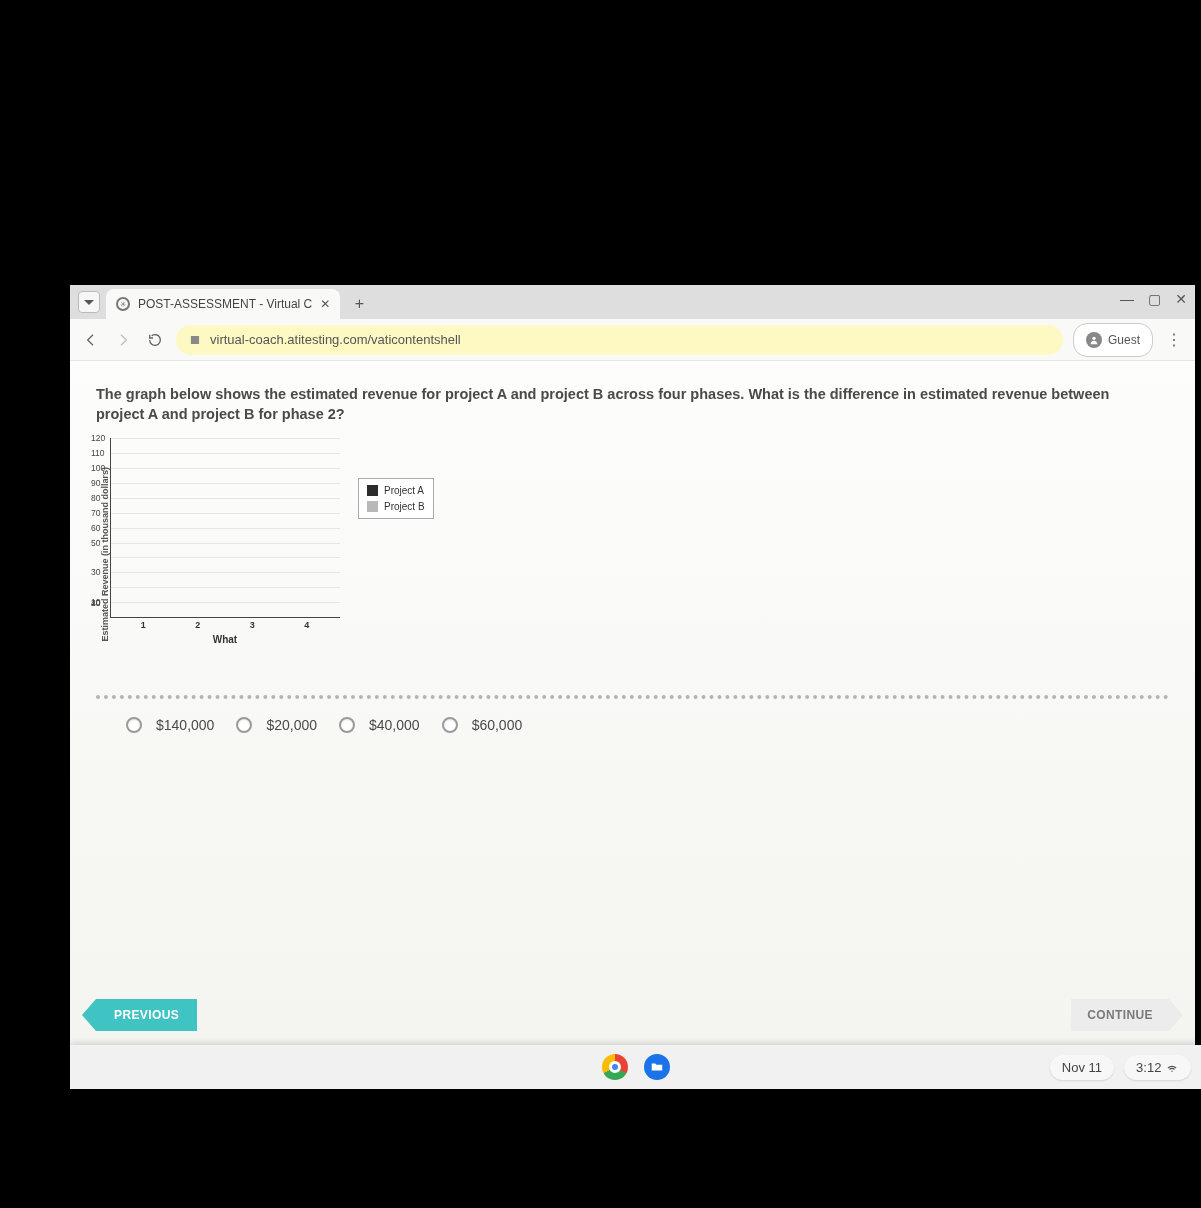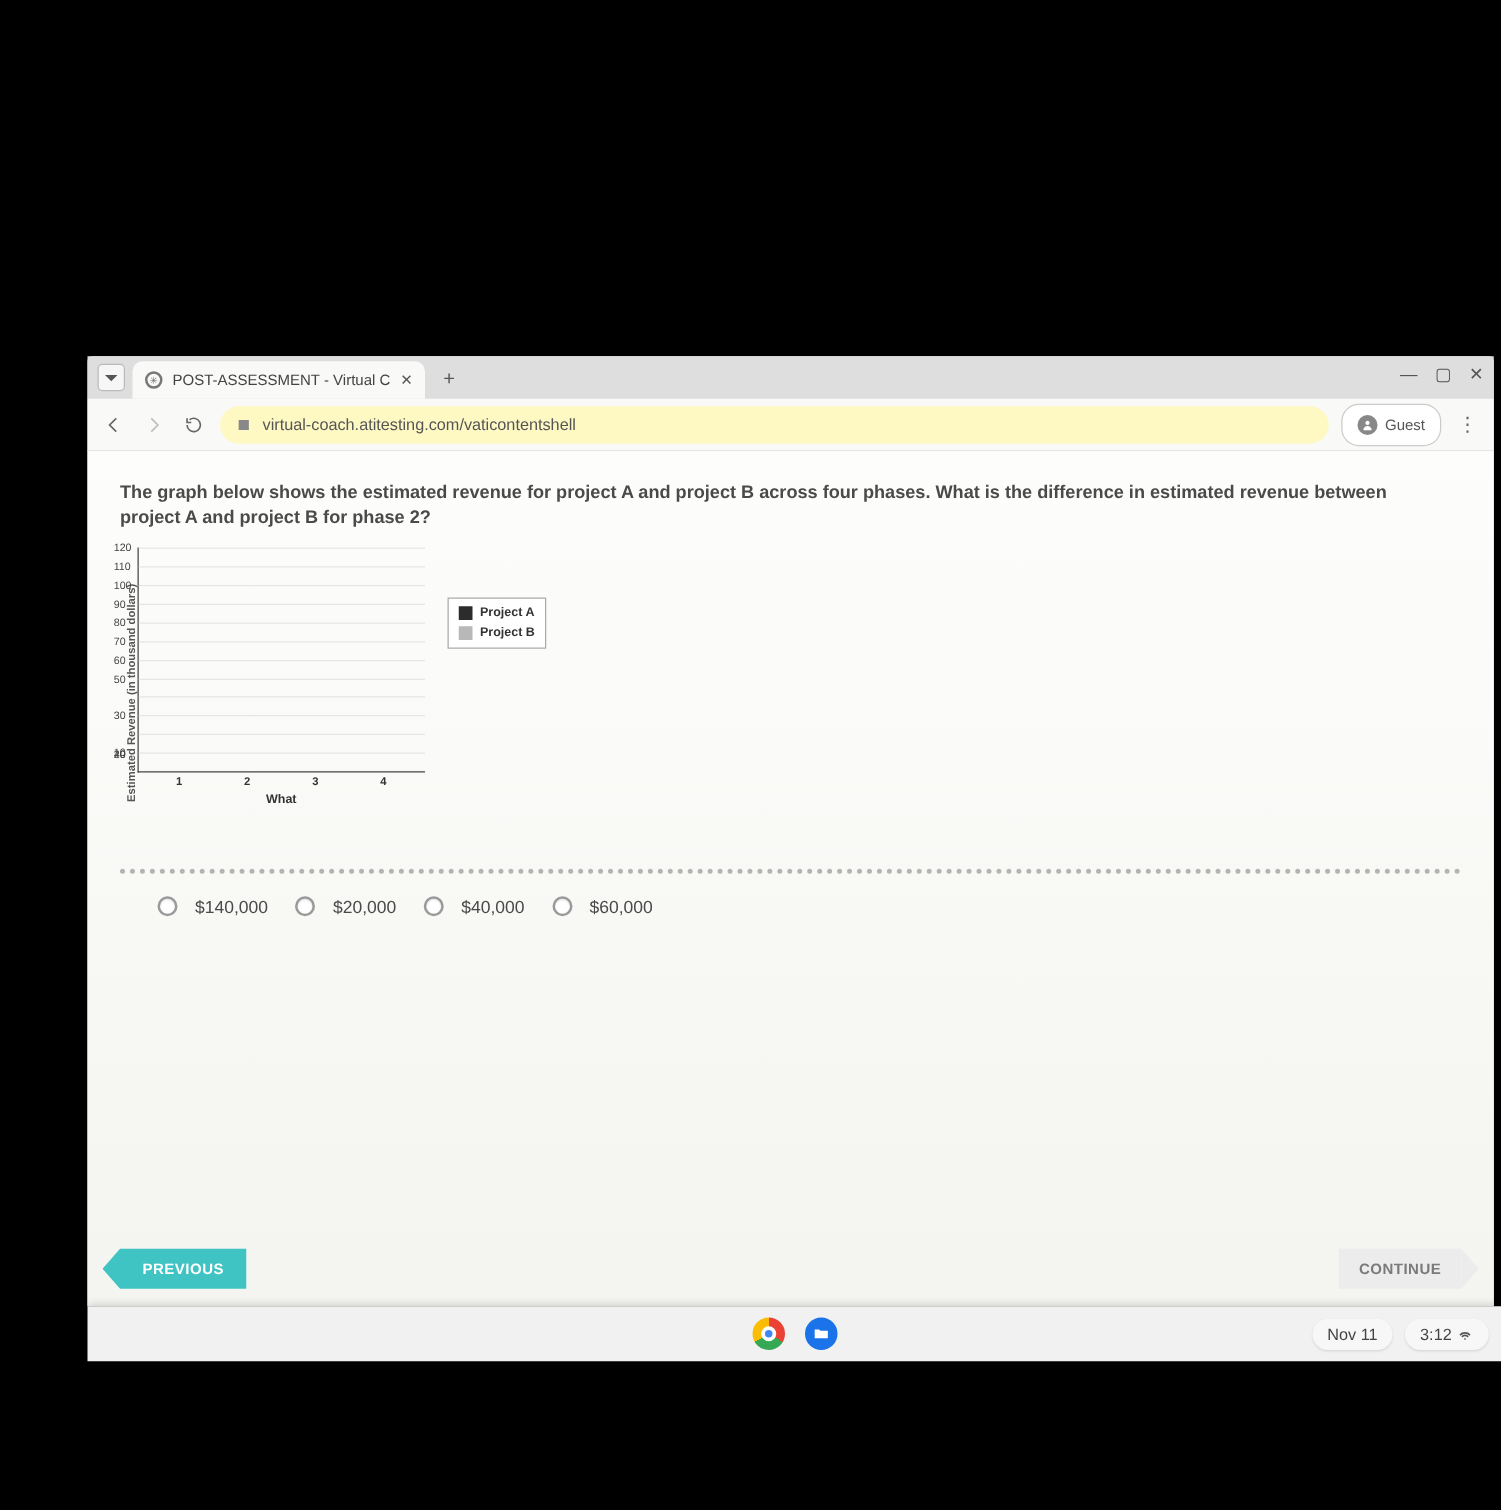--- a/index.html
+++ b/index.html
@@ -101,21 +101,21 @@
   .bars{position:absolute;left:0;bottom:0;right:0;top:0;display:flex;align-items:flex-end;justify-content:space-around;padding:0 6px}
   .pair{display:flex;align-items:flex-end;gap:2px}
   .bar{width:16px}
   .barA{background:#2c2c2c}
   .barB{background:#b8b8b8}
   .xticks{display:flex;justify-content:space-around;padding:2px 6px 0 6px;font-size:9px;color:#333;font-weight:700}
   .xlabel{text-align:center;font-size:10px;font-weight:700;color:#333;margin-top:4px}
 
   .legend{
     border:1px solid #aaa;background:#fff;padding:6px 8px;font-size:10px;color:#333;
-    display:flex;flex-direction:column;gap:5px;margin-top:40px;font-weight:bold;
+    display:flex;flex-direction:column;gap:5px;margin-top:40px;
   }
   .legend .row{display:flex;align-items:center;gap:6px}
   .swatch{width:11px;height:11px}
   .swA{background:#2c2c2c}
   .swB{background:#b8b8b8}
 
   .dot-divider{
     margin:24px 0 18px 0;
     border:none;border-top:4px dotted #b4b4b4;
     width:100%;

